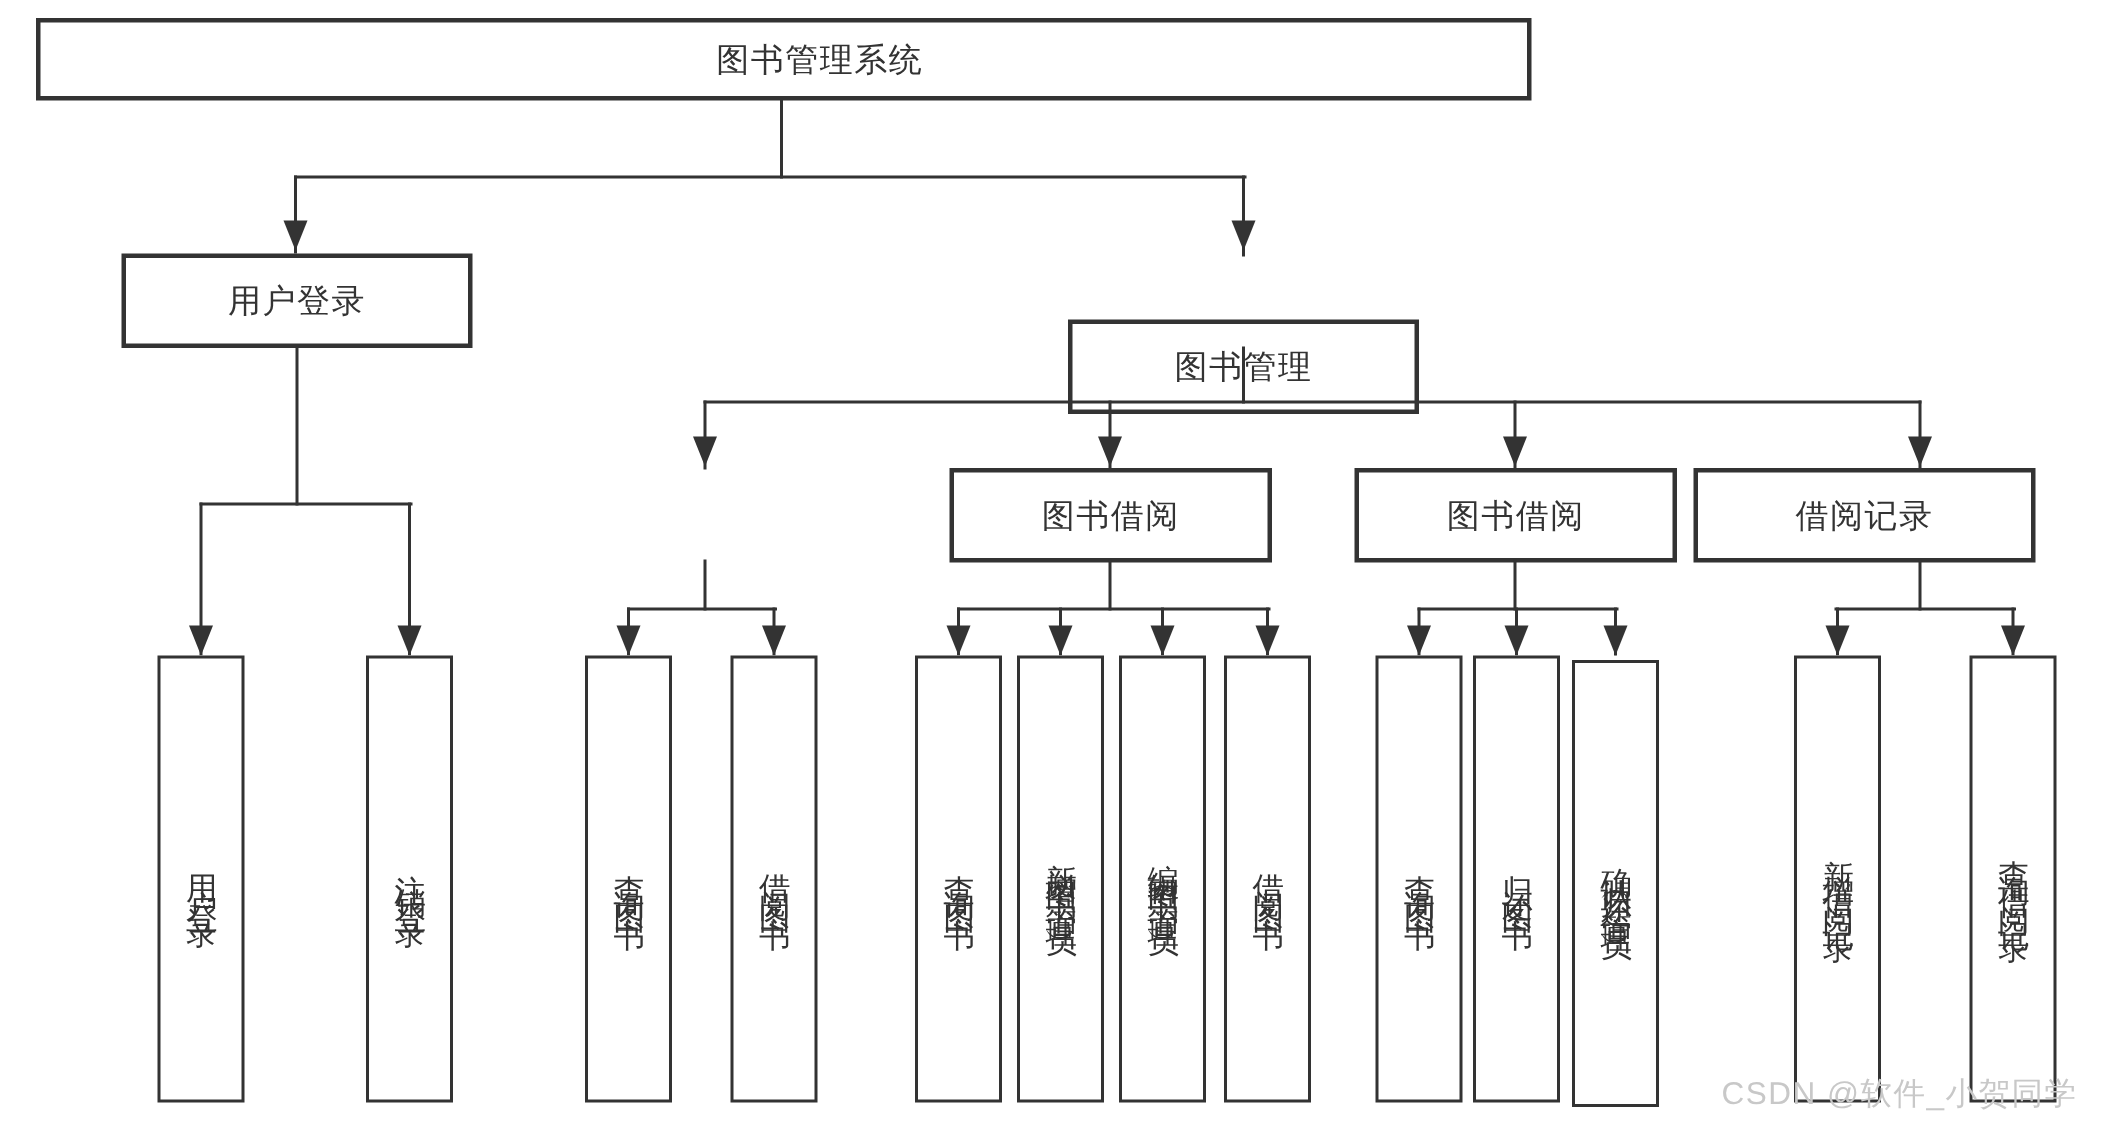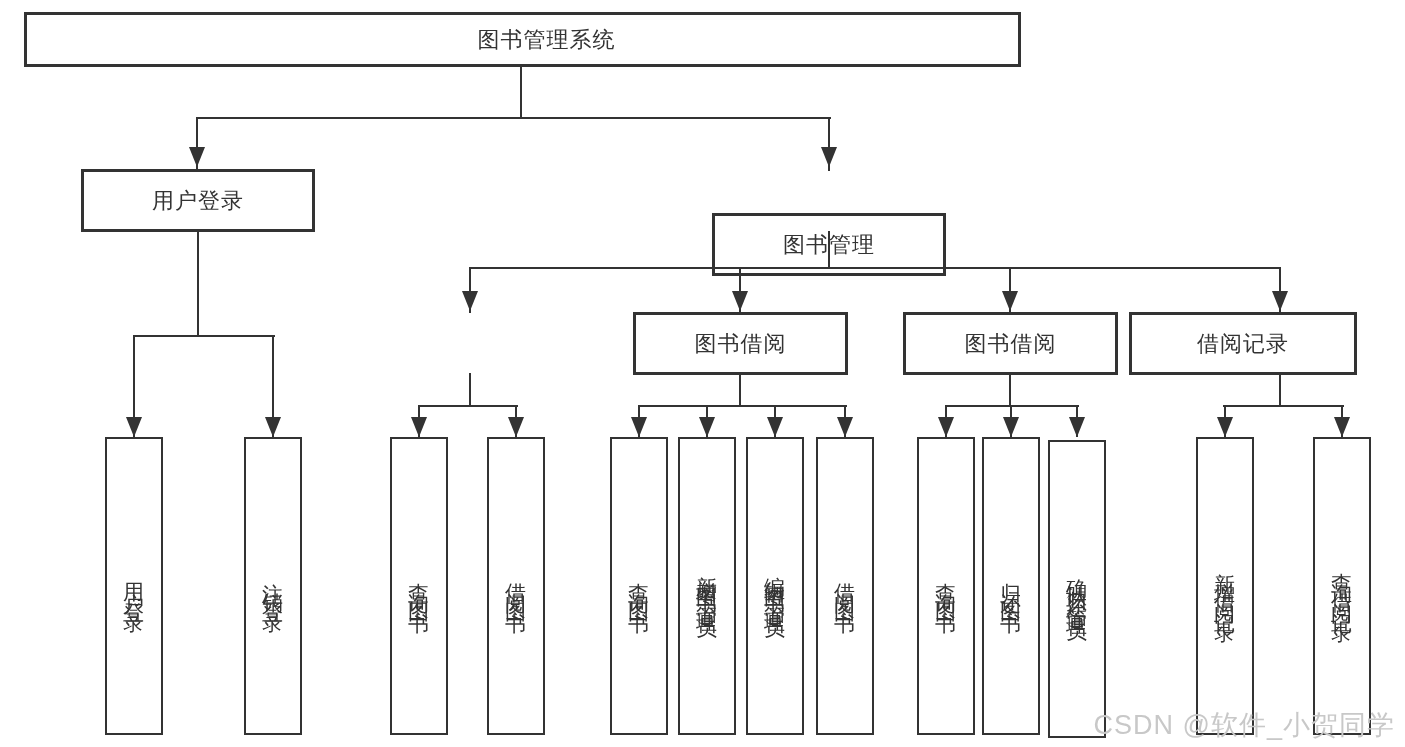--- a/index.html
+++ b/index.html
@@ -37,23 +37,23 @@
   .hline { height: 2px; }
   .arrow {
     position: absolute;
     width: 0; height: 0;
     border-left: 8px solid transparent;
     border-right: 8px solid transparent;
     border-top: 20px solid #333333;
   }
   .watermark {
     position: absolute;
-    right: 10px;
+    right: 20px;
     bottom: 4px;
-    font-size: 27px;
+    font-size: 21px;
     color: #c8c8c8;
     letter-spacing: 1px;
     z-index: 10;
     white-space: nowrap;
   }
 </style>
 </head>
 <body>
 
 <div class="canvas">

